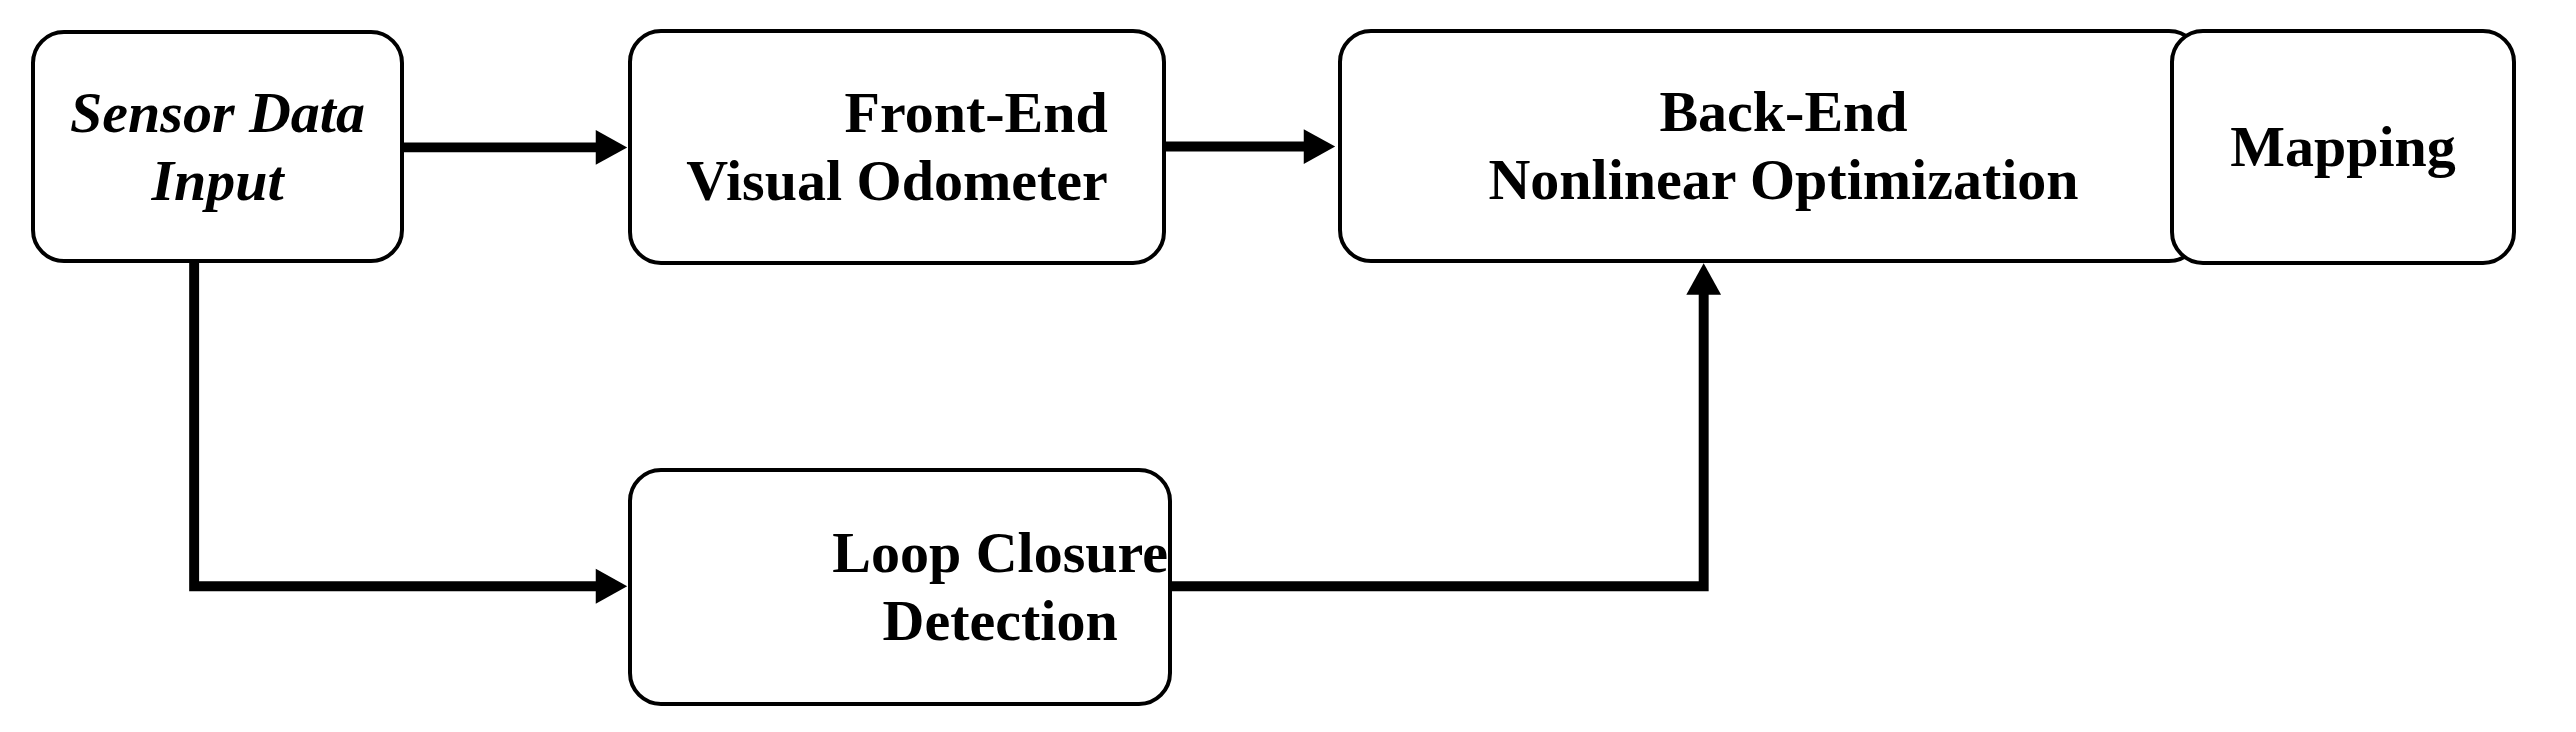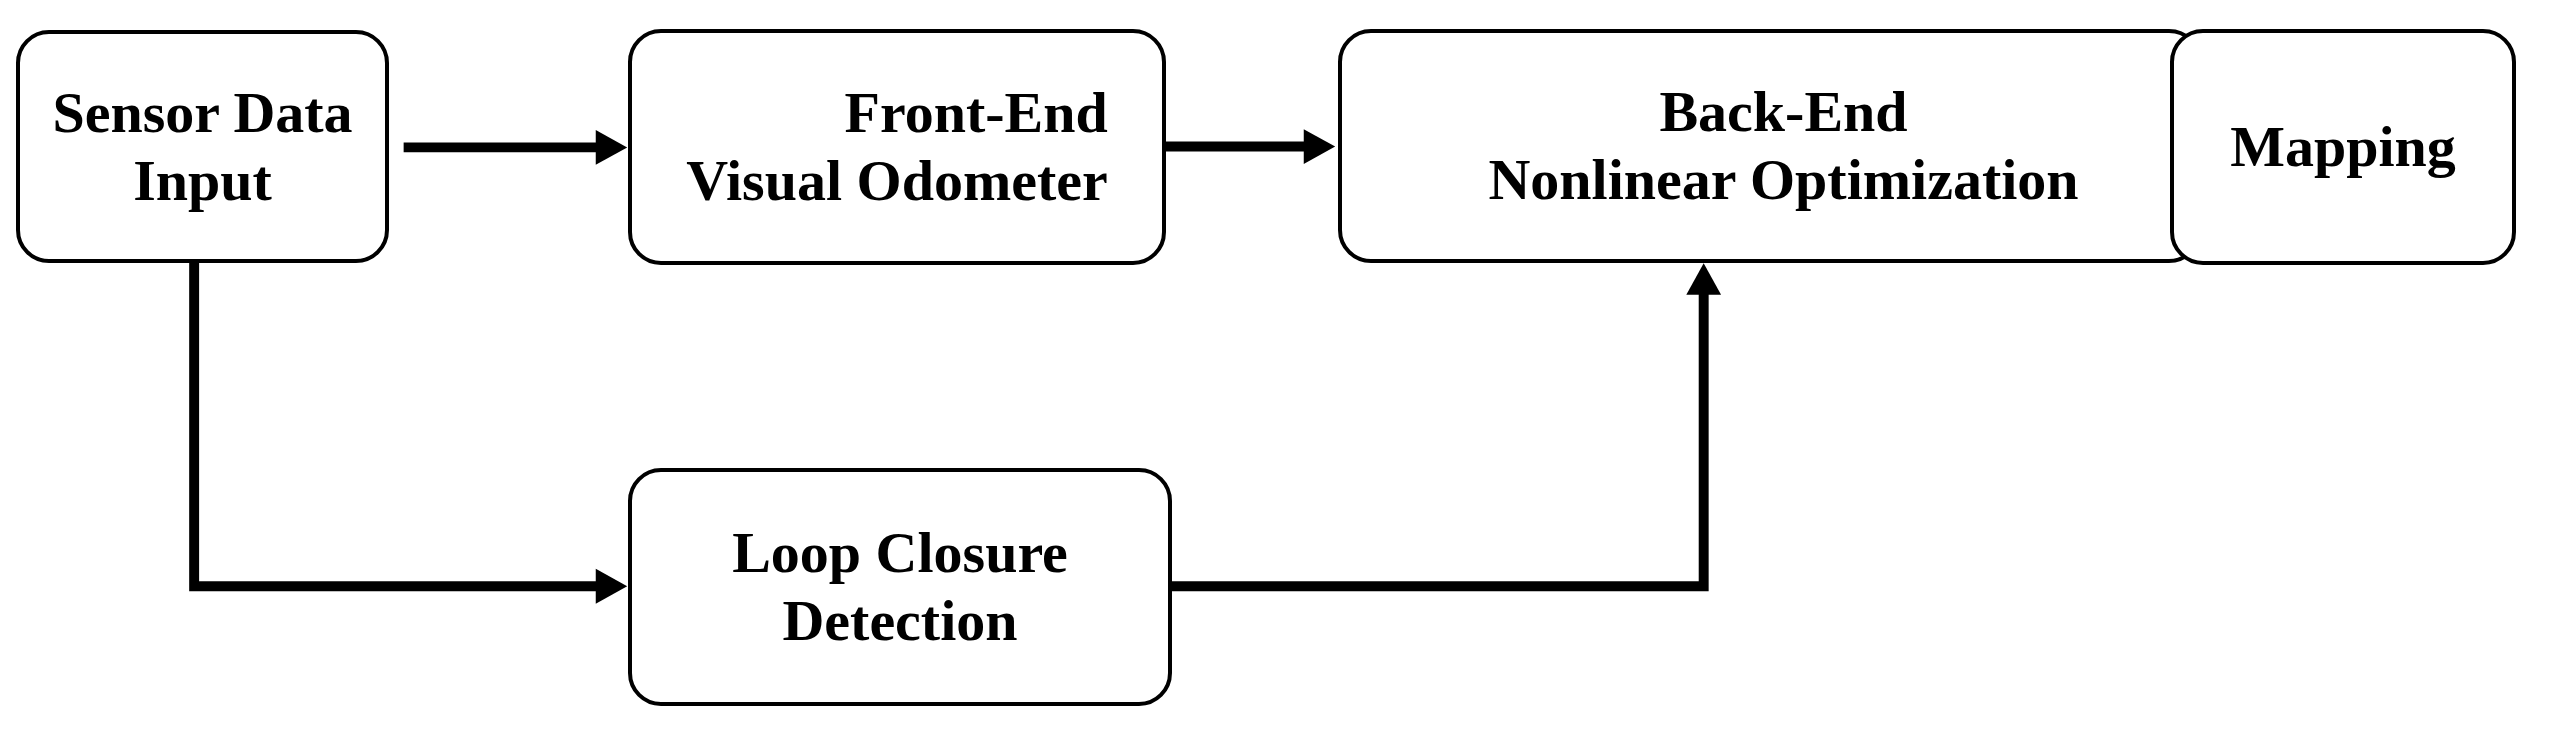--- a/index.html
+++ b/index.html
@@ -20,25 +20,25 @@
     align-items:center;
     justify-content:center;
     text-align:center;
     color:#000000;
     font-weight:bold;
     font-size:58px;
     line-height:68px;
     white-space:pre-line;
     z-index:2;
   }
-  #node-sensor   {left:16px;   top:30px;  width:373px; height:233px;}
+  #node-sensor   {left:31px;   top:30px;  width:373px; height:233px;font-style:italic;}
   #node-frontend {left:628px;  top:29px;  width:538px; height:236px;text-align:right;}
   #node-backend  {left:1338px; top:29px;  width:864px; height:234px;padding-left:27px;}
   #node-mapping  {left:2170px; top:29px;  width:346px; height:236px;}
-  #node-loop     {left:628px;  top:468px; width:544px; height:238px;}
+  #node-loop     {left:628px;  top:468px; width:544px; height:238px;justify-content:flex-end;}
   svg.arrows{
     position:absolute;left:0;top:0;width:2576px;height:732px;
     z-index:1;
   }
   svg.arrows .shaft{stroke:#000000;stroke-width:12px;fill:none;}
   svg.arrows .head{fill:#000000;stroke:none;}
 </style>
 </head>
 <body>
 

